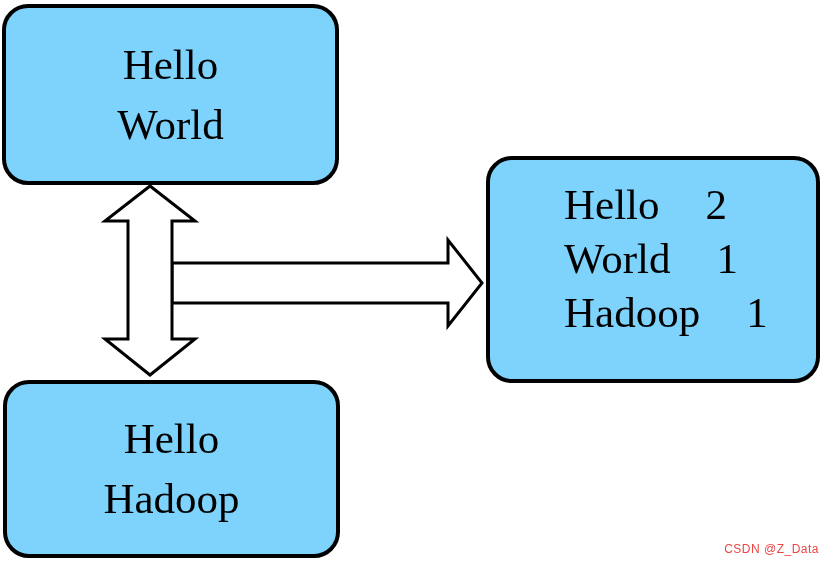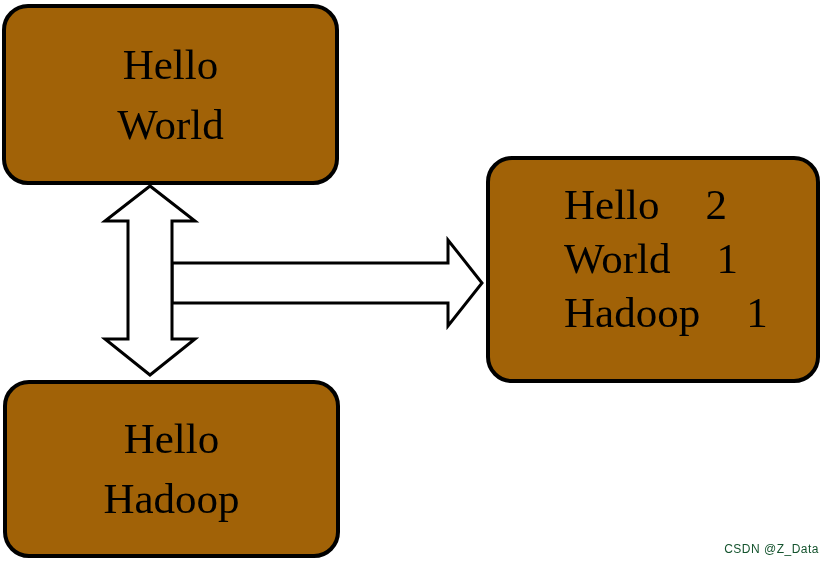--- a/index.html
+++ b/index.html
@@ -14,21 +14,21 @@
     background: #ffffff;
     overflow: hidden;
     font-family: "Liberation Serif", "DejaVu Serif", serif;
     color: #000000;
   }
   .box {
     position: absolute;
     box-sizing: border-box;
     border: 4px solid #000000;
     border-radius: 26px;
-    background: #a16207;
+    background: #7dd3fc;
     display: flex;
     flex-direction: column;
     justify-content: center;
   }
   .box .line {
     font-size: 43px;
     line-height: 60px;
     text-align: center;
     white-space: nowrap;
   }
@@ -55,21 +55,21 @@
     stroke: #000000;
     stroke-width: 3;
     stroke-linejoin: miter;
   }
   .watermark {
     position: absolute;
     right: 6px;
     bottom: 9px;
     font-family: "Liberation Sans", "DejaVu Sans", sans-serif;
     font-size: 12px;
-    color: #14532d;
+    color: #ef4444;
     letter-spacing: 0.5px;
   }
 </style>
 </head>
 <body>
 
 <div class="stage">
 
   <div class="box box-input">
     <div class="line">Hello</div>

